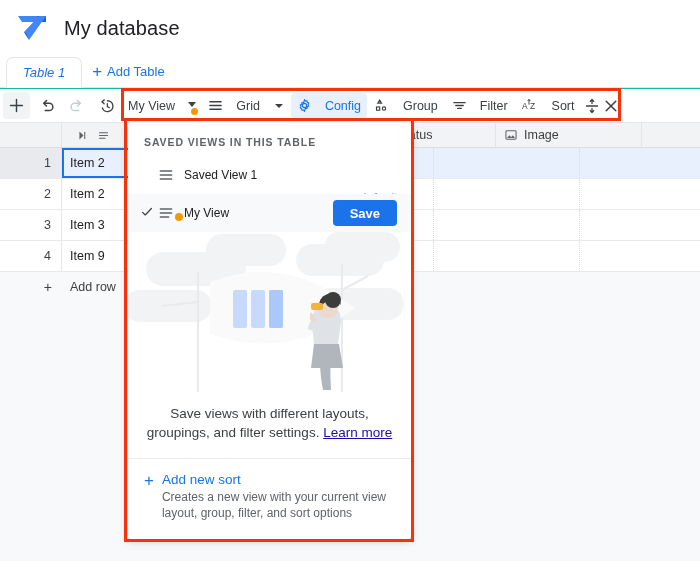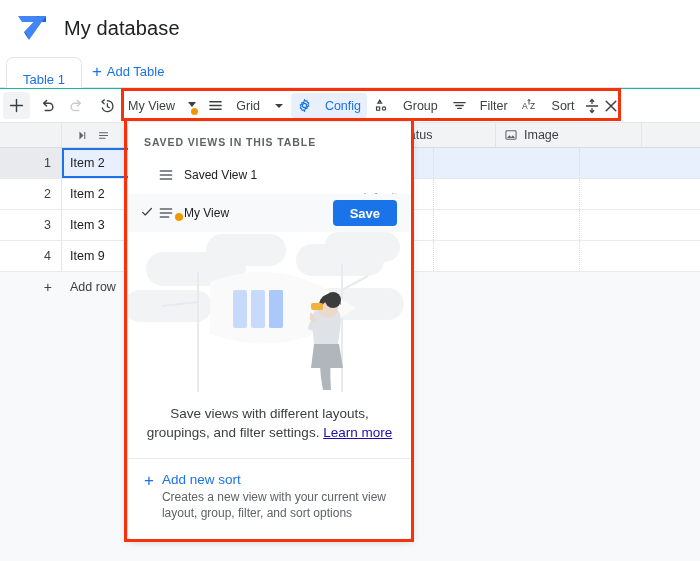--- a/index.html
+++ b/index.html
@@ -23,25 +23,25 @@
     font-size: 20px; color: #202124; letter-spacing: .1px;
   }
 
   
   .tabbar {
     position: absolute; left: 0; top: 56px; width: 700px; height: 32px;
     display: flex; align-items: flex-end; background: #fff;
     border-bottom: 1px solid #e3e5e8;
   }
   .tab {
-    height: 31px; padding: 0 16px; display: flex; align-items: flex-end;
+    height: 31px; padding: 0 16px; display: flex; align-items: center;
     font-size: 13px; color: #1a73e8; background: #fff;
     border: 1px solid #e3e5e8; border-bottom: 1px solid #fff;
     border-top-left-radius: 7px; border-top-right-radius: 7px;
-    margin-left: 6px; position: relative; top: 1px;
+    margin-left: 6px; position: relative; top: 1px; font-style: italic;
   }
   .add-table {
     display: flex; align-items: center; gap: 5px;
     height: 31px; padding: 0 10px; font-size: 13px; color: #1a73e8;
   }
   .add-table .plus { font-size: 17px; line-height: 1; font-weight: 400; color:#1a73e8; }
 
   
   .toolbar {
     position: absolute; left: 0; top: 89px; width: 700px; height: 33px;

